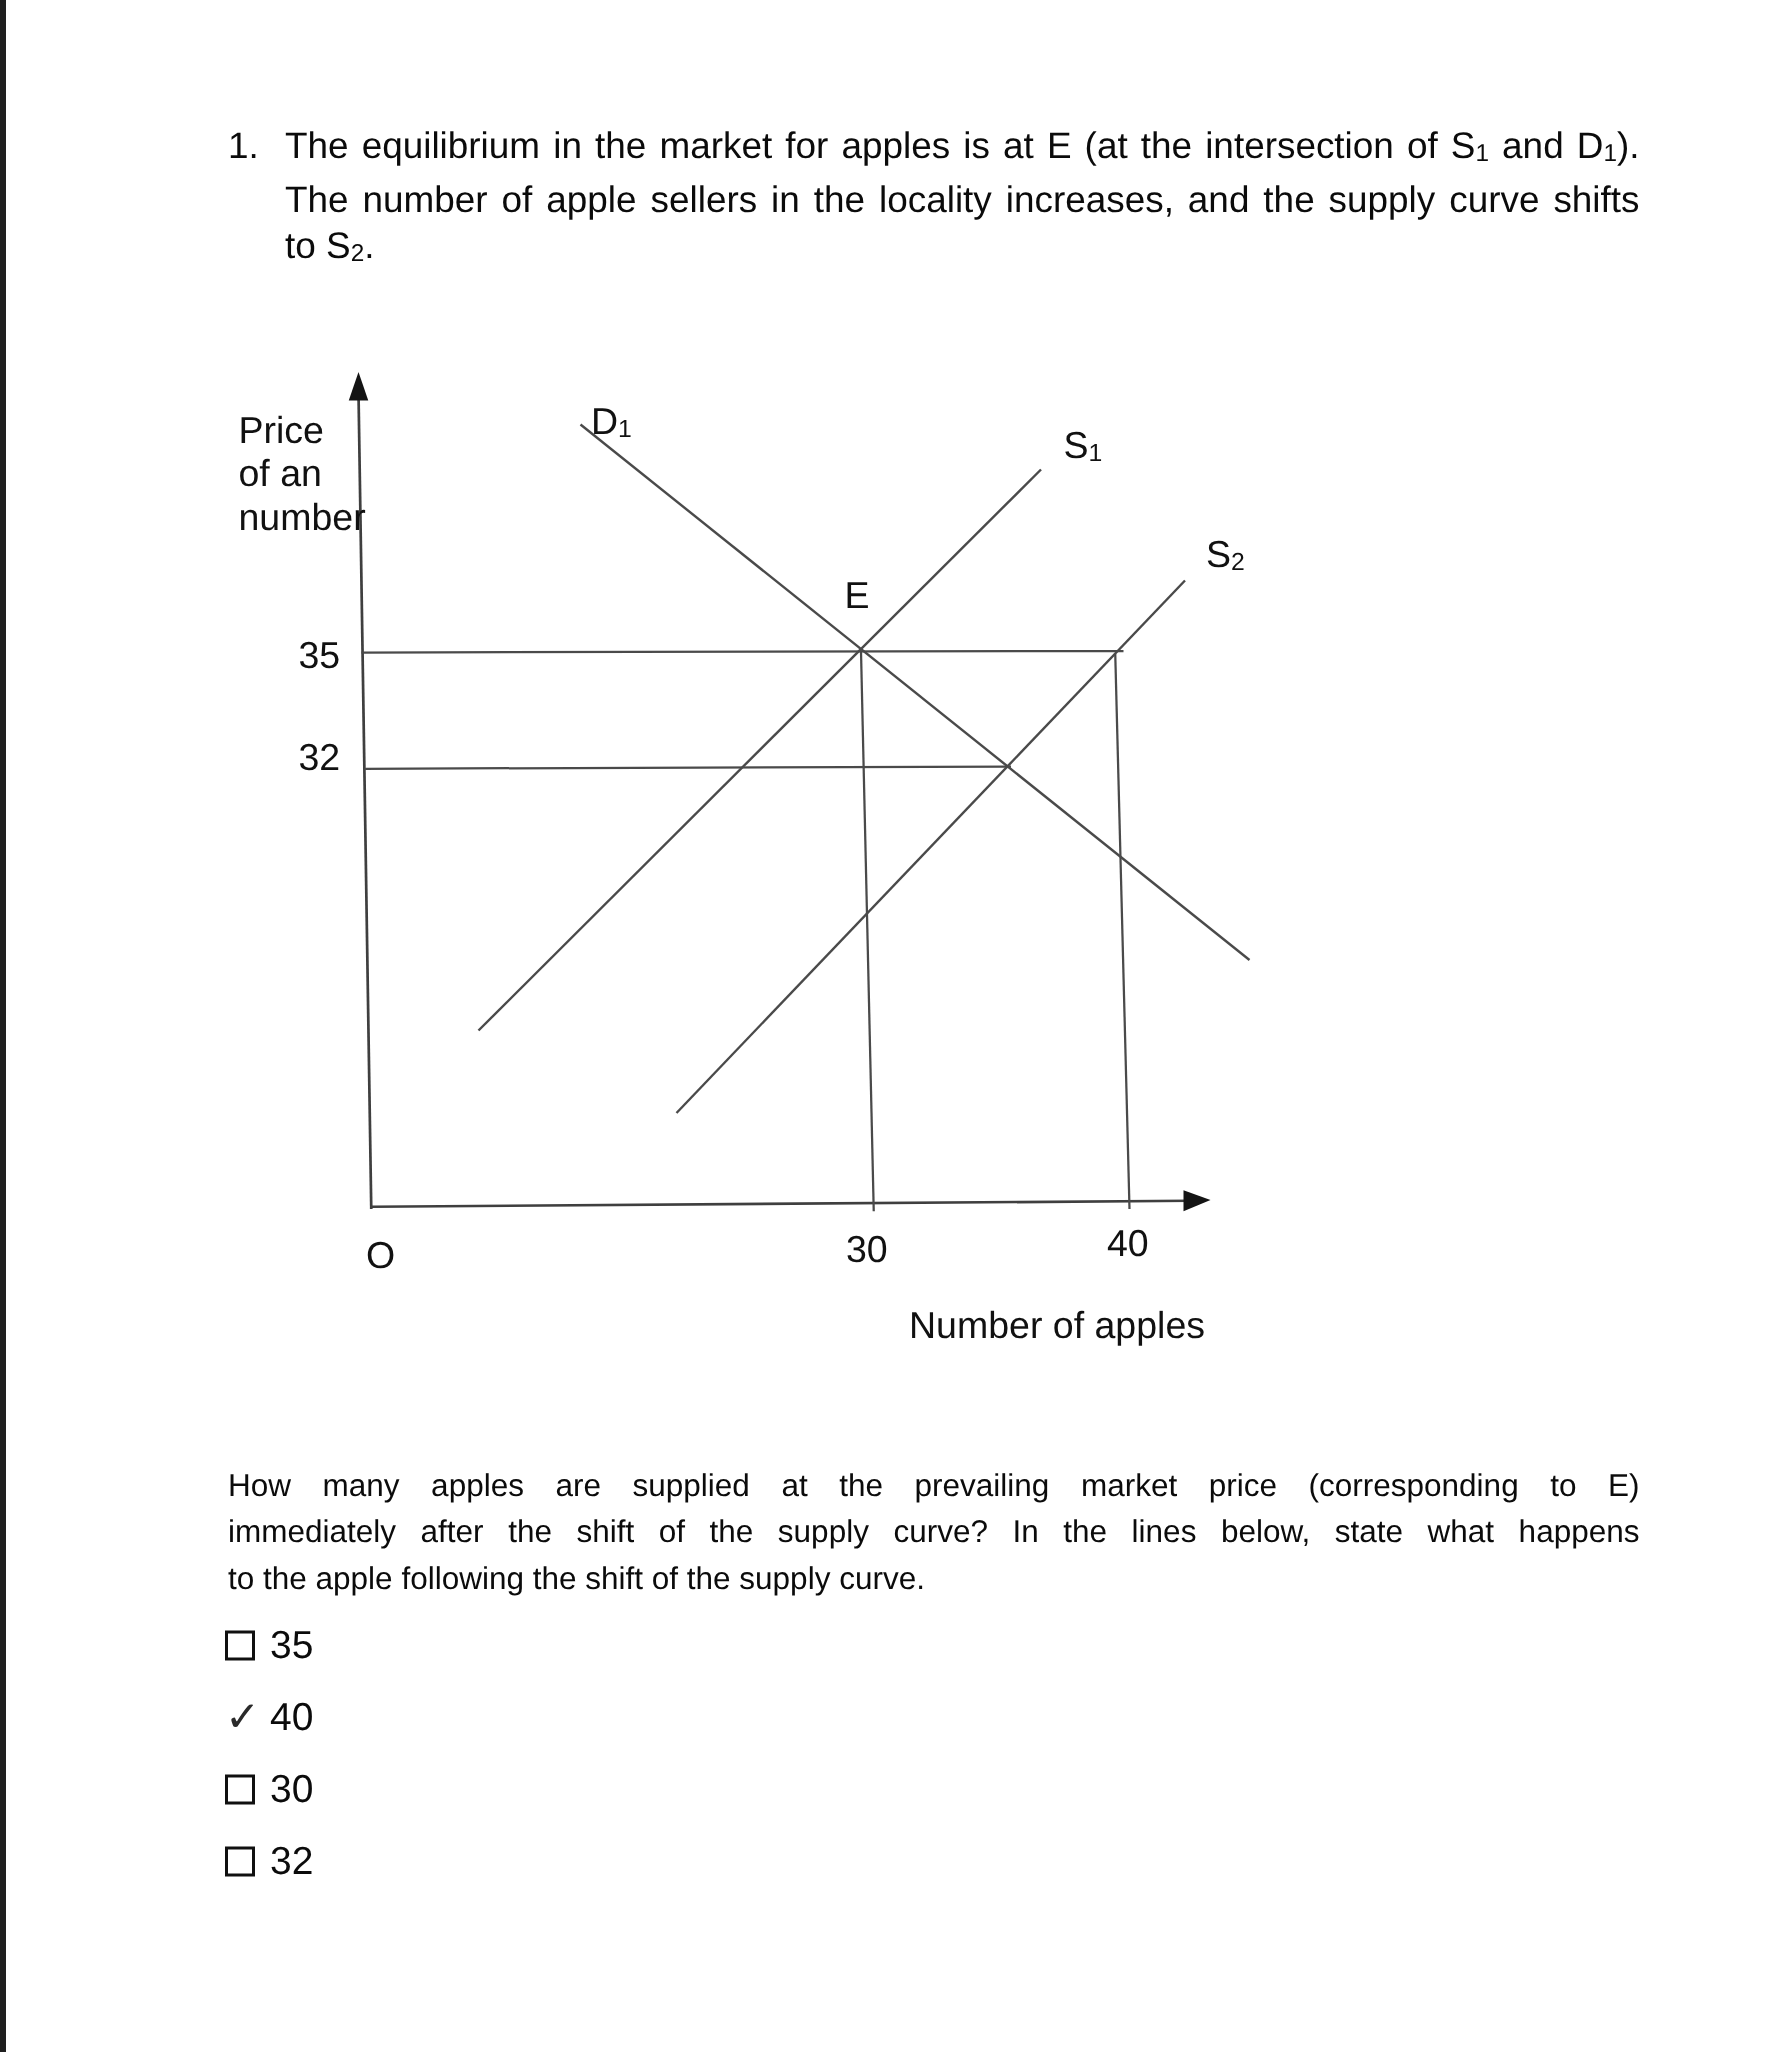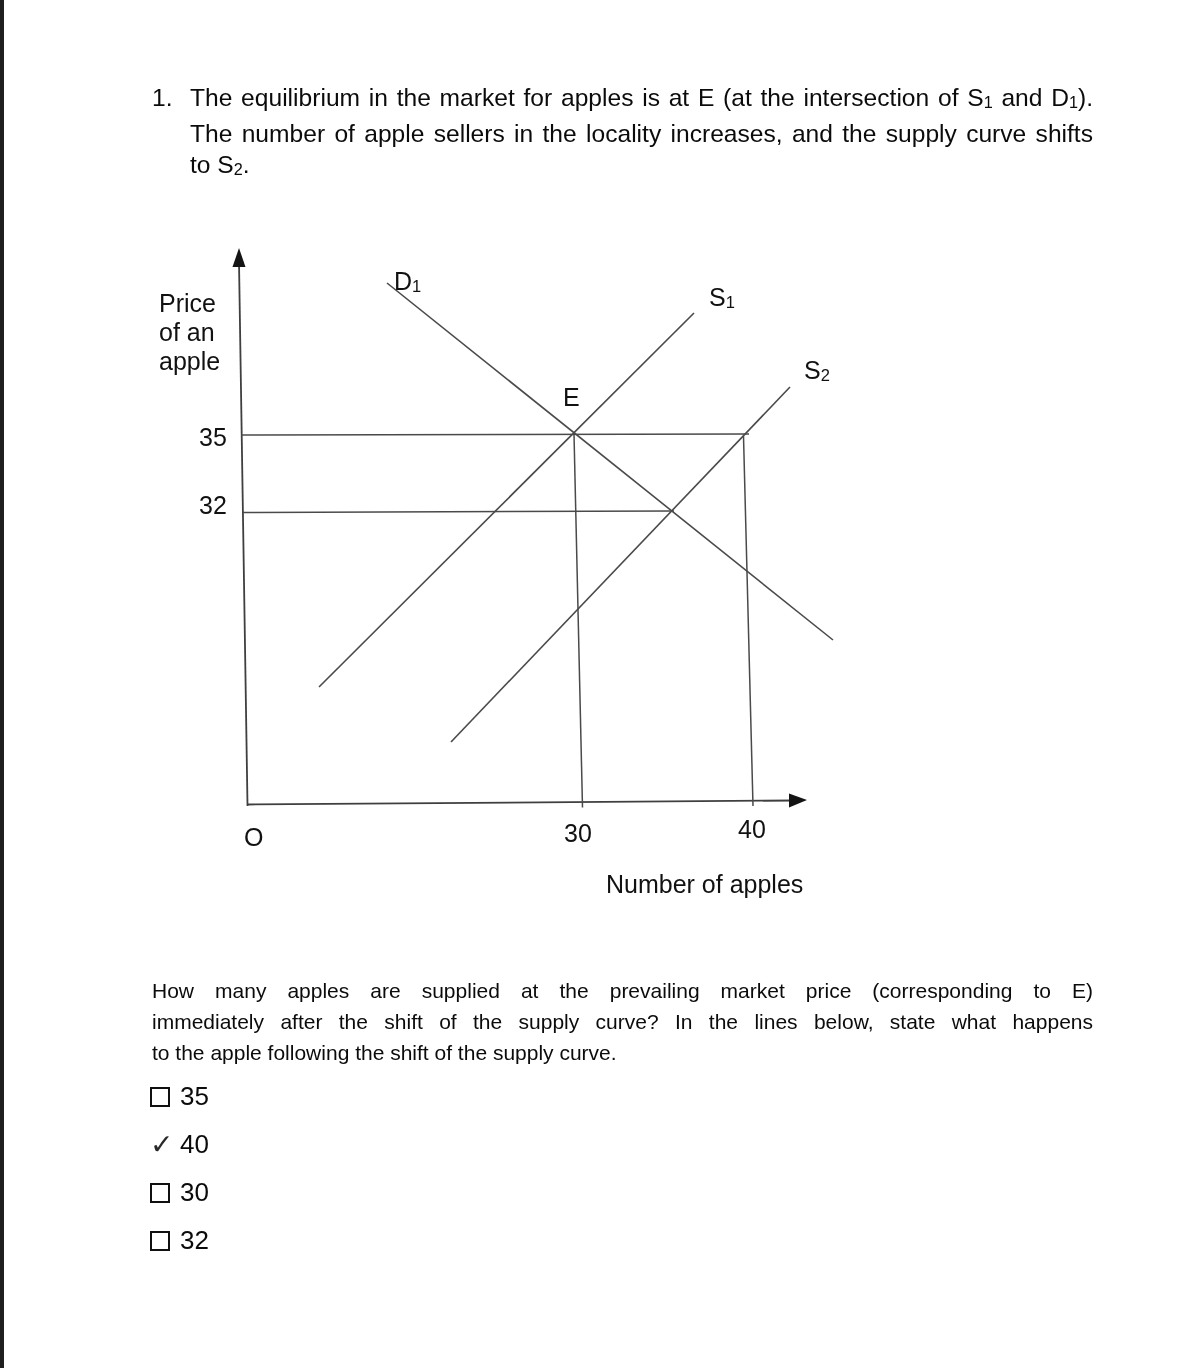--- a/index.html
+++ b/index.html
@@ -60,24 +60,24 @@
     <line x1="101" y1="195" x2="609" y2="194" stroke="#4a4a4a" stroke-width="1.5"></line>
     <line x1="103" y1="272.5" x2="534" y2="271" stroke="#4a4a4a" stroke-width="1.5"></line>
     <line x1="434" y1="194" x2="442.5" y2="567.5" stroke="#4a4a4a" stroke-width="1.5"></line>
     <line x1="603.5" y1="196" x2="613" y2="566" stroke="#4a4a4a" stroke-width="1.5"></line>
 
     <line x1="247" y1="43" x2="693" y2="400" stroke="#4a4a4a" stroke-width="1.6"></line>
     <line x1="179" y1="447" x2="554" y2="73" stroke="#4a4a4a" stroke-width="1.6"></line>
     <line x1="311" y1="502" x2="650" y2="147" stroke="#4a4a4a" stroke-width="1.6"></line>
   </svg>
 
-  <div class="dlabel ylabel" style="left:19px; top:33px;margin-top:16px;">
+  <div class="dlabel ylabel" style="left:19px; top:33px;">
     <div>Price</div>
     <div>of an</div>
-    <div>apple</div>
+    <div>number</div>
   </div>
 
   <div class="dlabel" style="left:254px; top:28px;">D<span class="sub">1</span></div>
   <div class="dlabel" style="left:569px; top:44px;">S<span class="sub">1</span></div>
   <div class="dlabel" style="left:664px; top:117px;text-align:right;">S<span class="sub">2</span></div>
   <div class="dlabel" style="left:423px; top:144px;">E</div>
 
   <div class="dlabel" style="left:59px;  top:184px;">35</div>
   <div class="dlabel" style="left:59px;  top:252px;">32</div>
   <div class="dlabel" style="left:104px; top:584px;">O</div>

